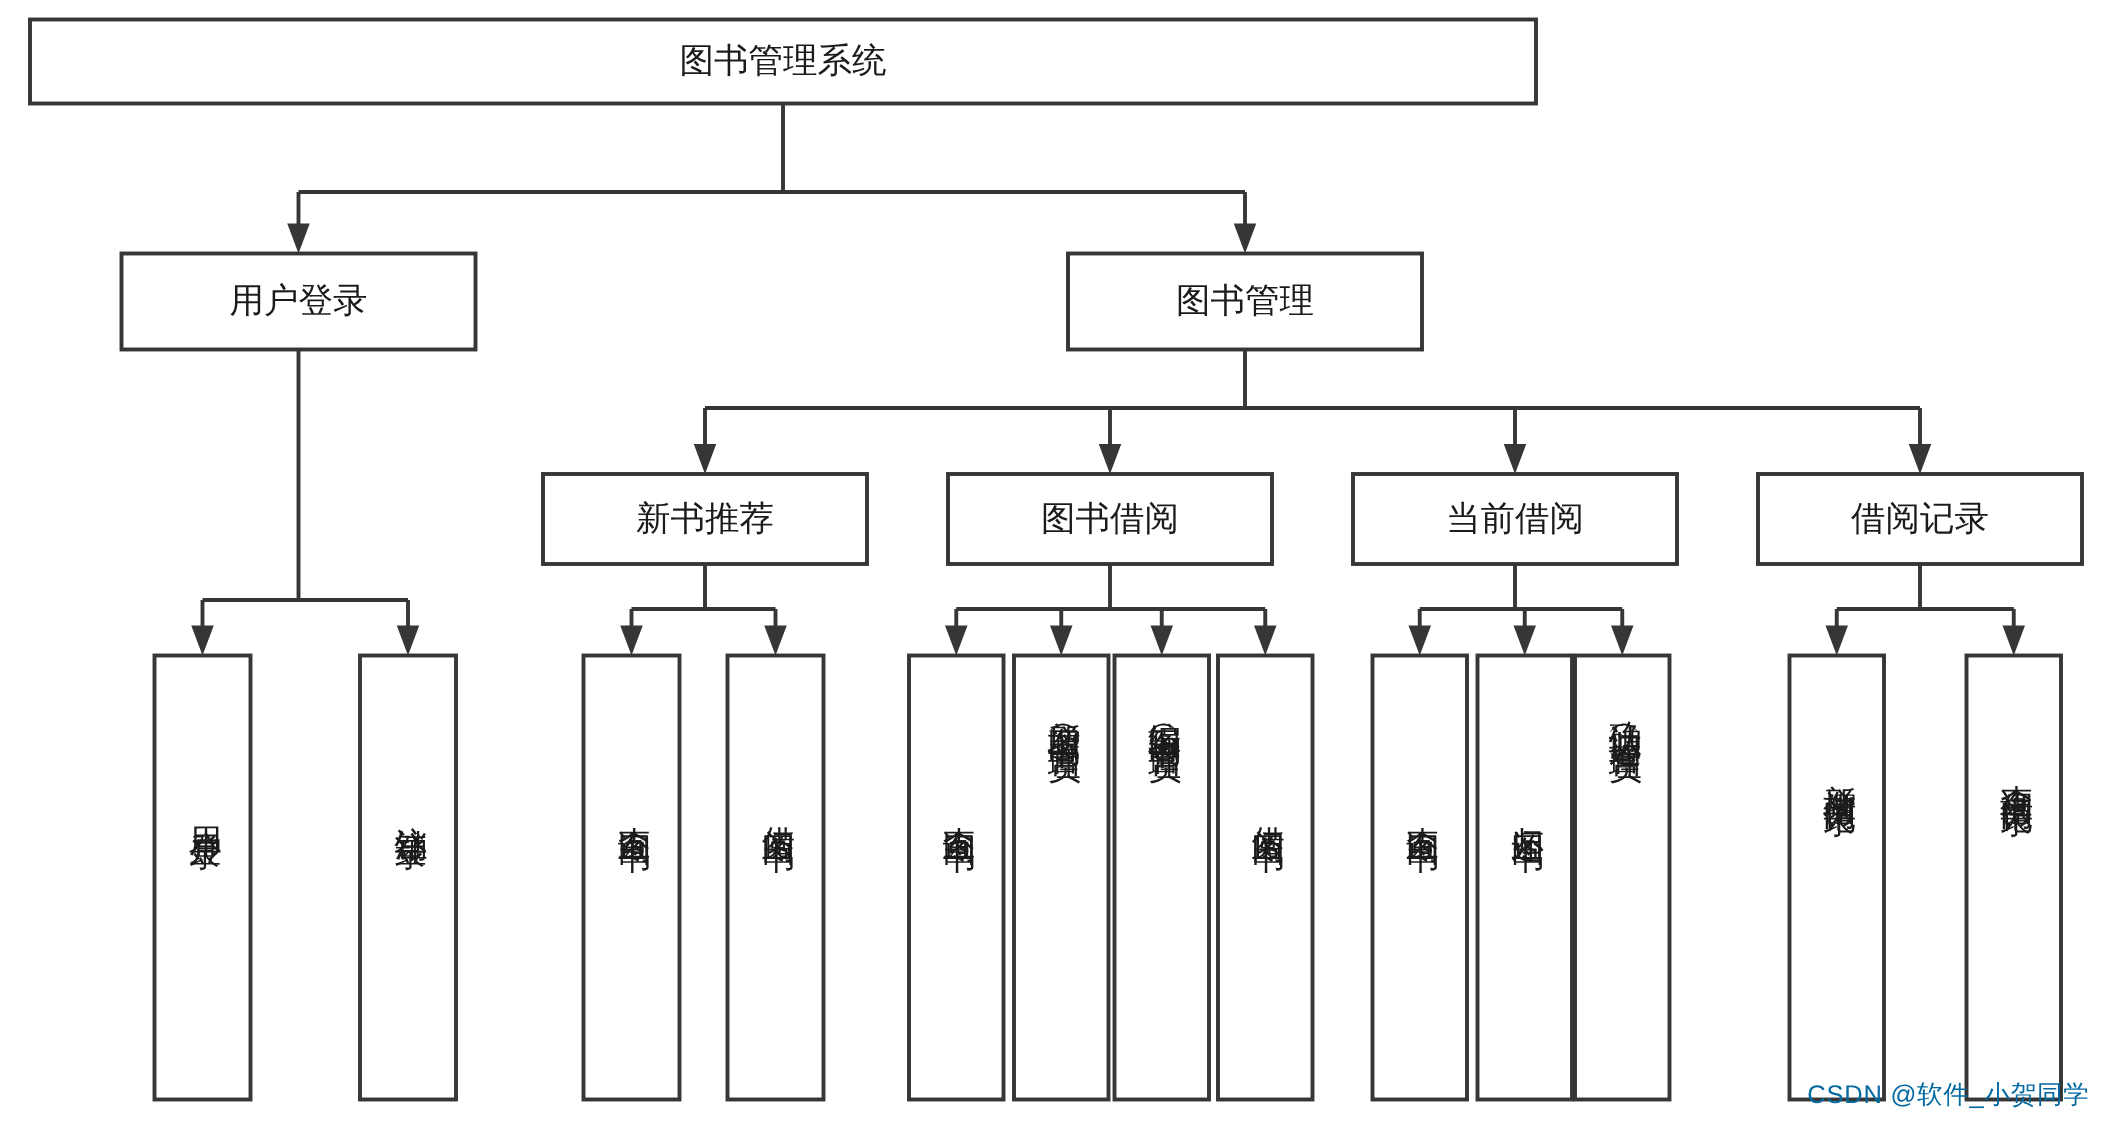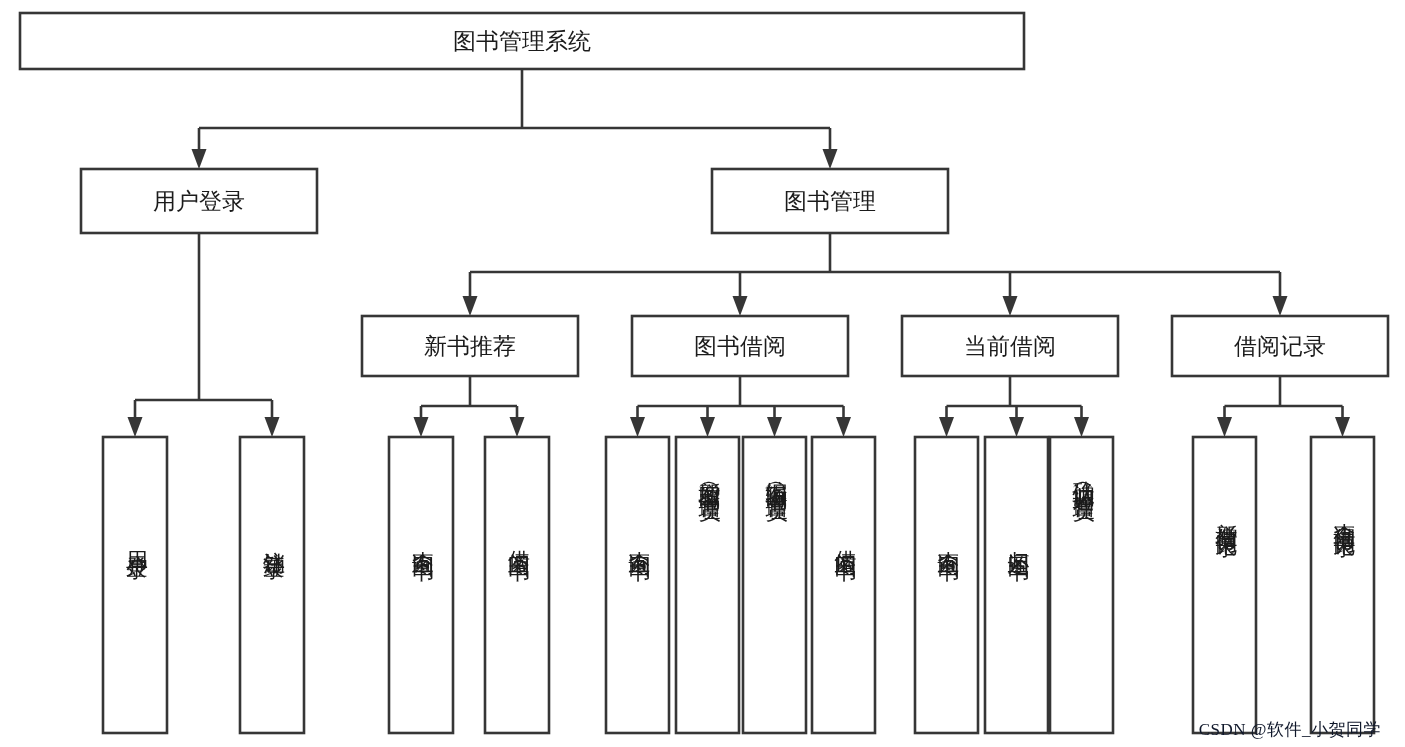--- a/index.html
+++ b/index.html
@@ -50,25 +50,25 @@
     stroke-width: 2.6;
     fill: none;
     stroke-linecap: butt;
   }
   .arrow-head {
     fill: #363636;
     stroke: none;
   }
   .watermark {
     position: absolute;
-    right: 16px;
+    right: 4px;
     bottom: 6px;
-    font-family: Liberation Serif, serif;
+    font-family: Liberation Sans, sans-serif;
     font-size: 17px;
-    color: #0f172a;
+    color: #0369a1;
     white-space: nowrap;
     pointer-events: none;
     letter-spacing: 0.5px;
   }
 </style>
 </head>
 <body>
 
 <div id="diagram-root">
   <svg class="flow" viewBox="0 0 1405 747" xmlns="http://www.w3.org/2000/svg">

